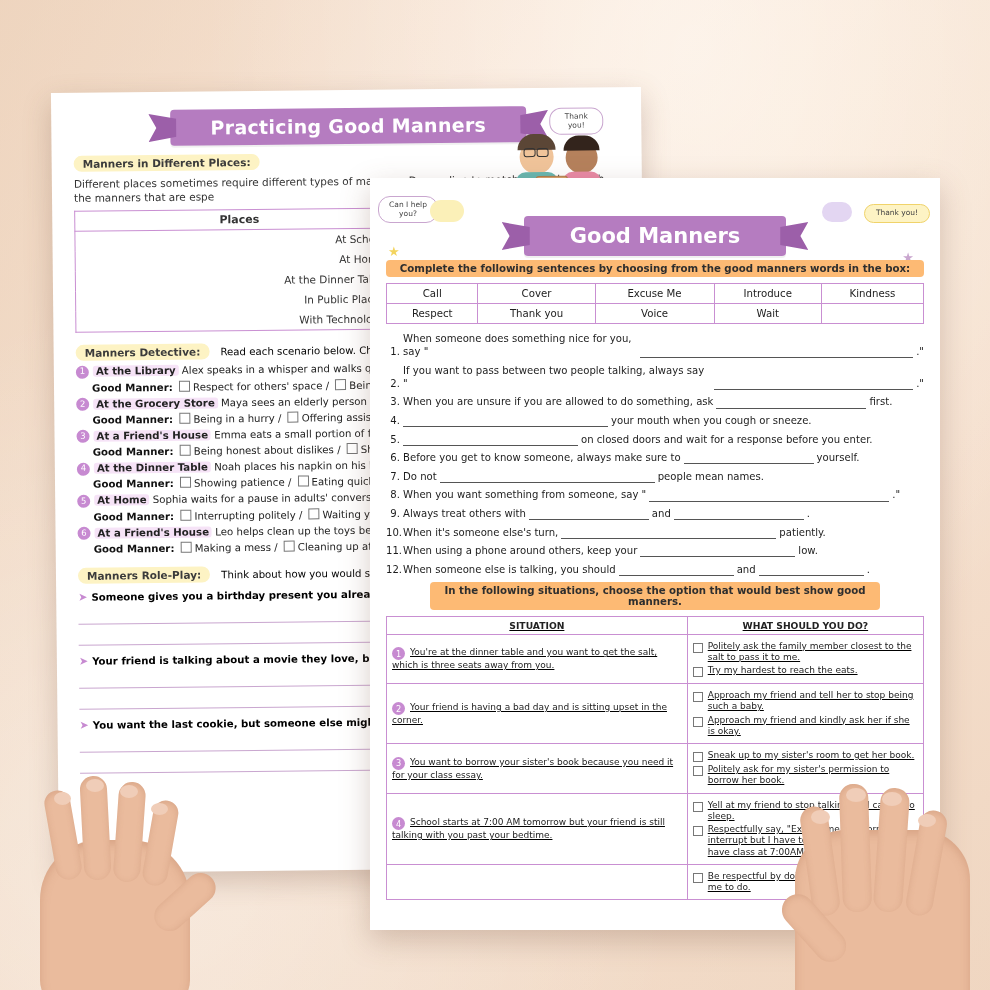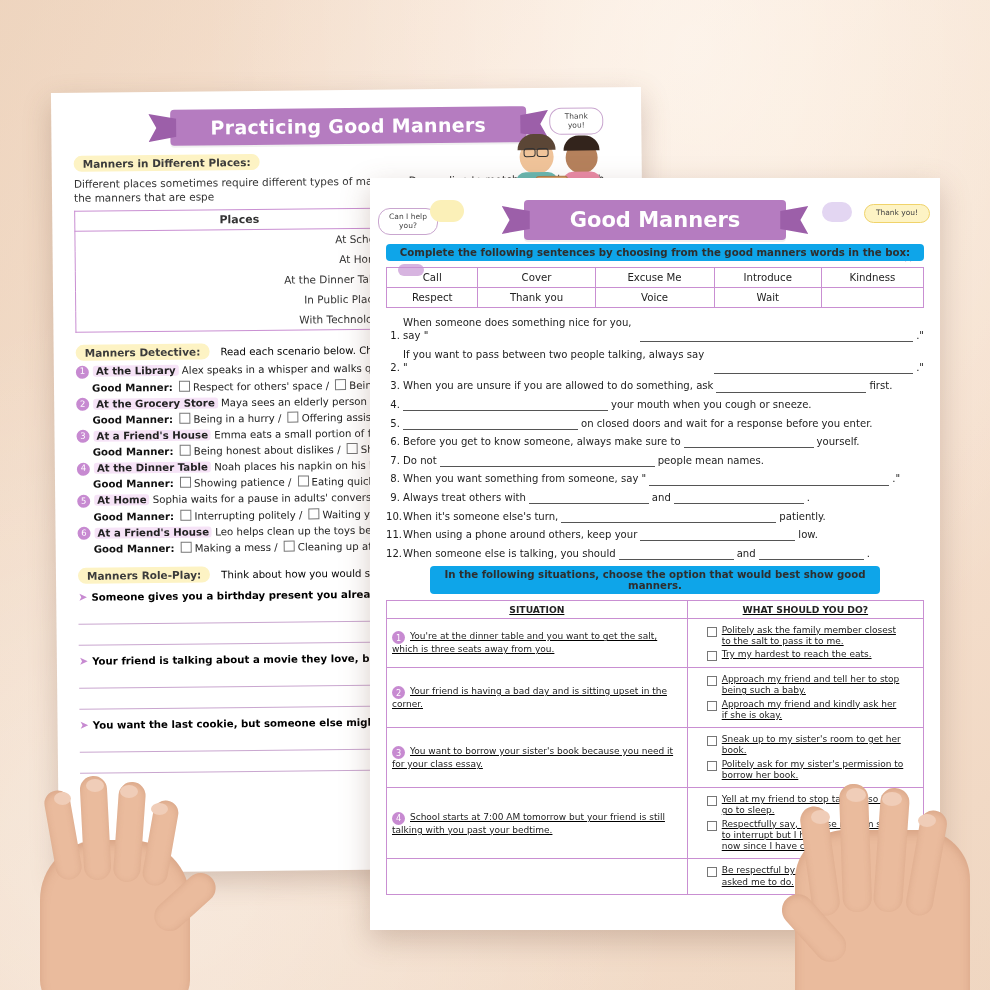--- a/index.html
+++ b/index.html
@@ -52,37 +52,37 @@
   .gm{font-size:10.2px;margin:2px 0 0 16px;color:#222;}
   .gm b{color:#111;}
   .cbx{display:inline-block;width:9px;height:9px;border:1.2px solid #777;vertical-align:-1px;margin:0 3px;}
   .rline{border-bottom:1px solid #c9a6cf;height:14px;margin:6px 0 0 0;}
   .arrow{color:#c78ad1;font-size:11px;margin-right:4px;}
 
   
   #sheet-front .pad{position:absolute;left:16px;right:16px;top:14px;}
   .fr-title{font-size:21px;padding:8px 46px;}
   .fr-sub{font-size:10.3px;color:#222;text-align:center;line-height:1.45;margin:10px 18px 8px 18px;}
-  .band{background:#0ea5e9;border-radius:4px;text-align:center;font-size:10.2px;font-weight:bold;
+  .band{background:#fdba74;border-radius:4px;text-align:center;font-size:10.2px;font-weight:bold;
     padding:3px 4px;color:#2e2e2e;margin:4px 0 6px 0;}
   table.words{width:100%;border-collapse:collapse;font-size:10.2px;}
   table.words td{border:1.3px solid #c98fd2;text-align:center;padding:4px 2px;color:#222;}
   ol.sent{list-style:none;margin:8px 0 0 0;padding:0;counter-reset:s;}
   ol.sent li{font-size:10.1px;color:#1c1c1c;margin:0 0 5.5px 0;line-height:1.3;
     display:flex;align-items:flex-end;gap:3px;}
   ol.sent li .n{width:14px;flex:0 0 auto;text-align:right;}
   .fill{display:inline-block;border-bottom:1px solid #555;height:10px;vertical-align:-2px;}
 
   table.sit{width:100%;border-collapse:collapse;font-size:9px;margin-top:5px;text-decoration:underline;}
   table.sit th{border:1.3px solid #c98fd2;font-size:9.2px;padding:3px;color:#222;font-weight:bold;}
   table.sit td{border:1.3px solid #c98fd2;padding:4px 5px;color:#1c1c1c;vertical-align:middle;}
   td.sit-left{width:56%;}
   .sc{display:inline-flex;width:13px;height:13px;border-radius:50%;background:#c78ad1;color:#fff;
     font-size:8.2px;align-items:center;justify-content:center;margin-right:5px;vertical-align:top;}
-  .opt{display:flex;align-items:flex-start;gap:5px;margin:2px 14px;line-height:1.25;}
+  .opt{display:flex;align-items:flex-start;gap:5px;margin:2px 0;line-height:1.25;}
   .ck{flex:0 0 auto;width:8px;height:8px;border:1.1px solid #777;margin-top:2px;}
   .copy{position:absolute;right:12px;bottom:6px;font-size:8.5px;color:#555;}
 
   
   .bub{position:absolute;background:#fff;border:1.6px solid #c9a6cf;border-radius:12px;
     font-size:7.5px;color:#444;padding:4px 6px;text-align:center;line-height:1.15;}
   .blob{position:absolute;border-radius:50%;}
   .star{position:absolute;color:#f3d45e;font-size:13px;}
 
   
@@ -244,31 +244,31 @@
       <div style="position:absolute;left:50px;top:26px;width:36px;height:15px;border-radius:18px 18px 0 0;background:#33241c;"></div>
       <div style="position:absolute;left:49px;top:62px;width:38px;height:26px;border-radius:10px 10px 4px 4px;background:#e98aa6;"></div>
       <div style="position:absolute;left:22px;top:66px;width:30px;height:20px;background:#d8a06a;border:1.5px solid #b07c4a;border-radius:3px;"></div>
     </div>
   </div>
 </div>
 
 <div class="sheet" id="sheet-front">
   <div class="inner">
 
-    <div class="bub" style="left:8px;top:30px;width:46px;">Can I help you?</div>
+    <div class="bub" style="left:8px;top:18px;width:46px;">Can I help you?</div>
     <div class="blob" style="left:60px;top:22px;width:34px;height:22px;background:#fbf0b8;border-radius:14px;"></div>
     <div class="blob" style="left:452px;top:24px;width:30px;height:20px;background:#e3d6f2;border-radius:12px;"></div>
     <div class="bub" style="right:10px;top:26px;width:52px;border-color:#f0d36a;background:#fdf3c4;">Thank you!</div>
     <div class="star" style="left:18px;top:66px;">★</div>
     <div class="star" style="right:26px;top:72px;color:#c9a6cf;">★</div>
     <div class="blob" style="left:28px;top:86px;width:26px;height:12px;background:#d7b4e0;border-radius:10px;"></div>
 
     <div class="pad">
       <div style="text-align:center;margin:8px 0 2px 0;">
-        <span style="display:inline-block;position:relative;">
+        <span style="display:inline-block;position:relative;margin-top:16px;">
           <span class="ribbon-tail l"></span>
           <span class="ribbon-tail r"></span>
           <span class="ribbon-main fr-title" style="display:inline-block;">Good Manners</span>
         </span>
       </div>
 
 
       <div class="band">Complete the following sentences by choosing from the good manners words in the box:</div>
 
       <table class="words">

